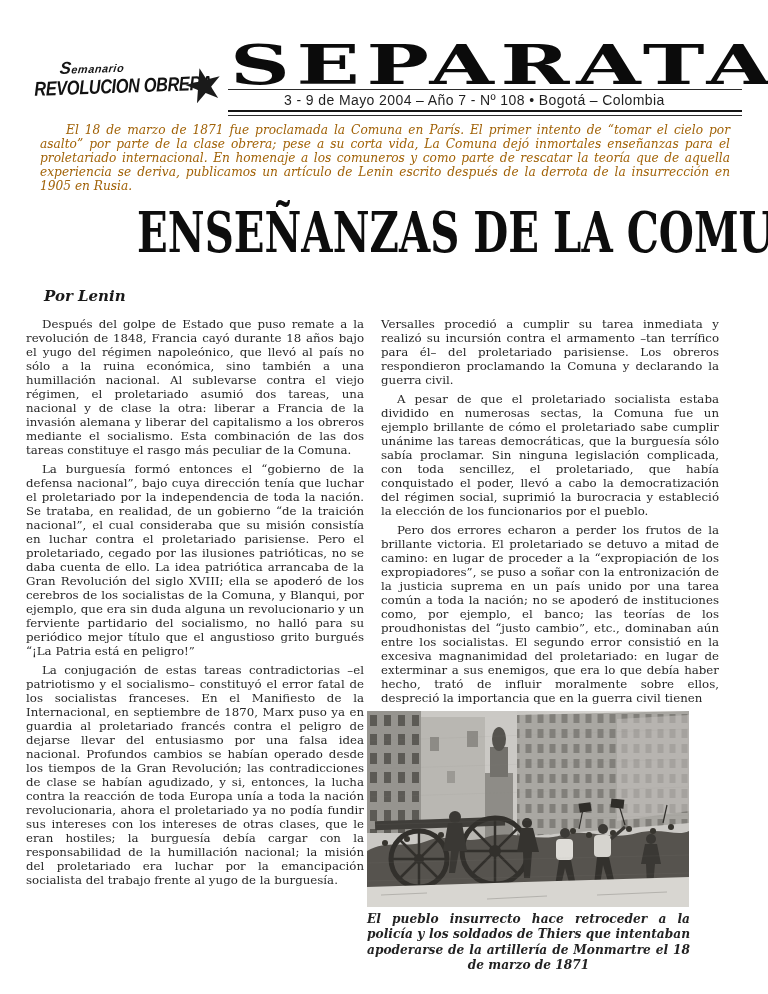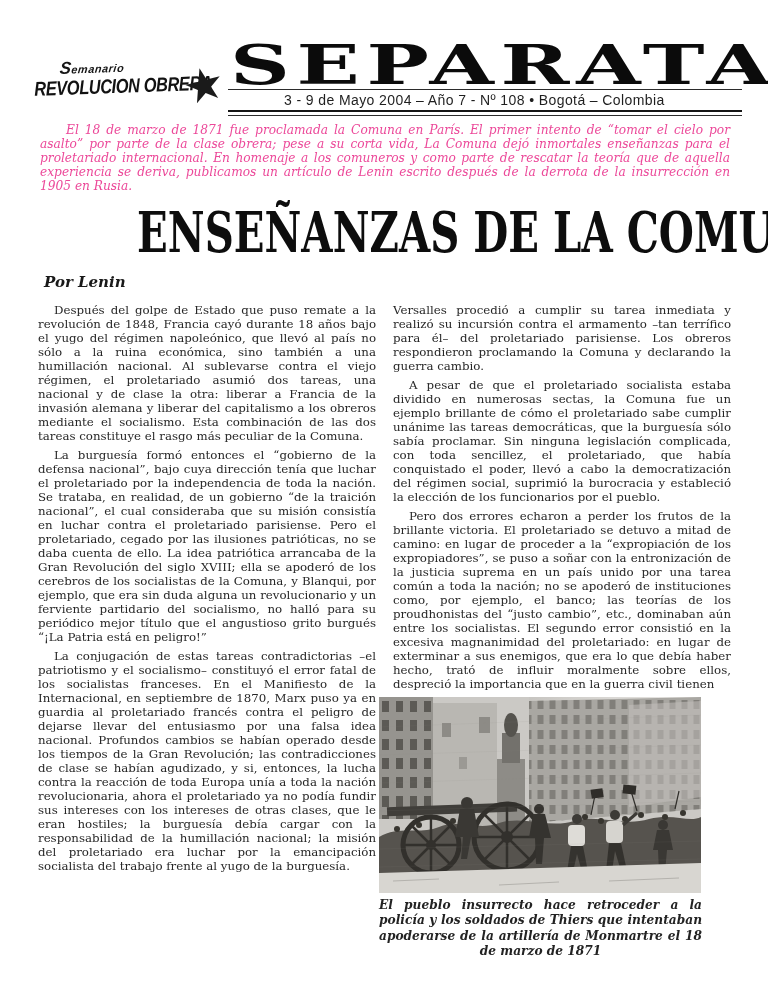--- a/index.html
+++ b/index.html
@@ -39,34 +39,34 @@
     content:""; position:absolute; left:0; right:0; bottom:-6px; height:1px; background:#2b2b2b;
   }
   .dateline {
     font-family:"Liberation Sans", sans-serif; font-size:14px; letter-spacing:.4px;
     color:#1f1f1f; padding-left:56px; white-space:nowrap;
   }
 
   
   .intro {
     margin:124px 38px 0 40px; font-style:italic; font-size:12.2px; line-height:13.9px;
-    text-align:justify; text-indent:26px; color:#ec4899;
+    text-align:justify; text-indent:26px; color:#a16207;
   }
 
   
   .title-row { margin-top:12px; text-align:center; }
   h1.article-title {
     display:inline-block; margin:0; white-space:nowrap;
     font-family:"DejaVu Serif", serif; font-weight:bold; font-size:56px; line-height:.95;
     color:#0d0d0d; letter-spacing:0; transform:scaleX(.72); transform-origin:center top;
   }
-  .byline { margin:14px 0 0 44px; font-weight:bold; font-style:italic; font-size:15px; color:#191919; }
-
-  
-  .columns { display:flex; gap:17px; margin:12px 36px 0 38px; }
+  .byline { margin:28px 0 0 44px; font-weight:bold; font-style:italic; font-size:15px; color:#191919; }
+
+  
+  .columns { display:flex; gap:17px; margin:12px 36px 0 26px; }
   .col { width:338px; }
   .col p {
     margin:0; font-size:11.8px; line-height:14px; text-align:justify;
     text-indent:16px; color:#272727;
   }
   .col p + p { margin-top:5px; }
   .col p.no-indent { text-indent:0; }
   .em { }
 
   
@@ -103,21 +103,21 @@
 
   <main class="columns">
     <div class="col">
         <p><span>Después del golpe de Estado que puso remate a la revolución de 1848, Francia cayó durante 18 años bajo el yugo del régimen napoleónico, que llevó al país no sólo a la ruina económica, sino también a una humillación nacional. Al sublevarse contra el viejo régimen, el proletariado asumió dos tareas, una nacional y de clase la otra: liberar a Francia de la invasión alemana y liberar del capitalismo a los obreros mediante el socialismo. Esta combinación de las dos tareas constituye el rasgo más peculiar de la Comuna.</span></p>
         <p><span>La burguesía formó entonces el “gobierno de la defensa nacional”, bajo cuya dirección tenía que luchar el proletariado por la independencia de toda la nación. Se trataba, en realidad, de un gobierno “de la traición nacional”, el cual consideraba que su misión consistía en luchar contra el proletariado parisiense. Pero el proletariado, cegado por las ilusiones patrióticas, no se daba cuenta de ello. La idea patriótica arrancaba de la Gran Revolución del siglo XVIII; ella se apoderó de los cerebros de los socialistas de la Comuna, y Blanqui, por ejemplo, que era sin duda alguna un revolucionario y un ferviente partidario del socialismo, no halló para su periódico mejor título que el angustioso grito burgués </span><span class="em">“¡La Patria está en peligro!”</span></p>
         <p><span>La conjugación de estas tareas contradictorias –el patriotismo y el socialismo– constituyó el error fatal de los socialistas franceses. En el Manifiesto de la Internacional, en septiembre de 1870, Marx puso ya en guardia al proletariado francés contra el peligro de dejarse llevar del entusiasmo por una falsa idea nacional. Profundos cambios se habían operado desde los tiempos de la Gran Revolución; las contradicciones de clase se habían agudizado, y si, entonces, la lucha contra la reacción de toda Europa unía a toda la nación revolucionaria, ahora el proletariado ya no podía fundir sus intereses con los intereses de otras clases, que le eran hostiles; la burguesía debía cargar con la responsabilidad de la humillación nacional; la misión del proletariado era luchar por la emancipación socialista del trabajo frente al yugo de la burguesía.</span></p>
       </div>
 
     <div class="col">
       <div>
-          <p class="no-indent"><span>Versalles procedió a cumplir su tarea inmediata y realizó su incursión contra el armamento –tan terrífico para él– del proletariado parisiense. Los obreros respondieron proclamando la Comuna y declarando la guerra cambio.</span></p>
+          <p class="no-indent"><span>Versalles procedió a cumplir su tarea inmediata y realizó su incursión contra el armamento –tan terrífico para él– del proletariado parisiense. Los obreros respondieron proclamando la Comuna y declarando la guerra civil.</span></p>
           <p><span>A pesar de que el proletariado socialista estaba dividido en numerosas sectas, la Comuna fue un ejemplo brillante de cómo el proletariado sabe cumplir unánime las tareas democráticas, que la burguesía sólo sabía proclamar. Sin ninguna legislación complicada, con toda sencillez, el proletariado, que había conquistado el poder, llevó a cabo la democratización del régimen social, suprimió la burocracia y estableció la elección de los funcionarios por el pueblo.</span></p>
           <p><span>Pero dos errores echaron a perder los frutos de la brillante victoria. El proletariado se detuvo a mitad de camino: en lugar de proceder a la “expropiación de los expropiadores”, se puso a soñar con la entronización de la justicia suprema en un país unido por una tarea común a toda la nación; no se apoderó de instituciones como, por ejemplo, el banco; las teorías de los proudhonistas del “justo cambio”, etc., dominaban aún entre los socialistas. El segundo error consistió en la excesiva magnanimidad del proletariado: en lugar de exterminar a sus enemigos, que era lo que debía haber hecho, trató de influir moralmente sobre ellos, despreció la importancia que en la guerra civil tienen</span></p>
         </div>
 
       <figure>
         <svg class="engraving" viewBox="0 0 322 196" preserveAspectRatio="none" aria-hidden="true">
           <defs>
             <linearGradient id="skyg" x1="0" y1="0" x2="1" y2="0">
               <stop offset="0" stop-color="#c7c5c1"></stop>
                 <stop offset="1" stop-color="#edebe8"></stop>

